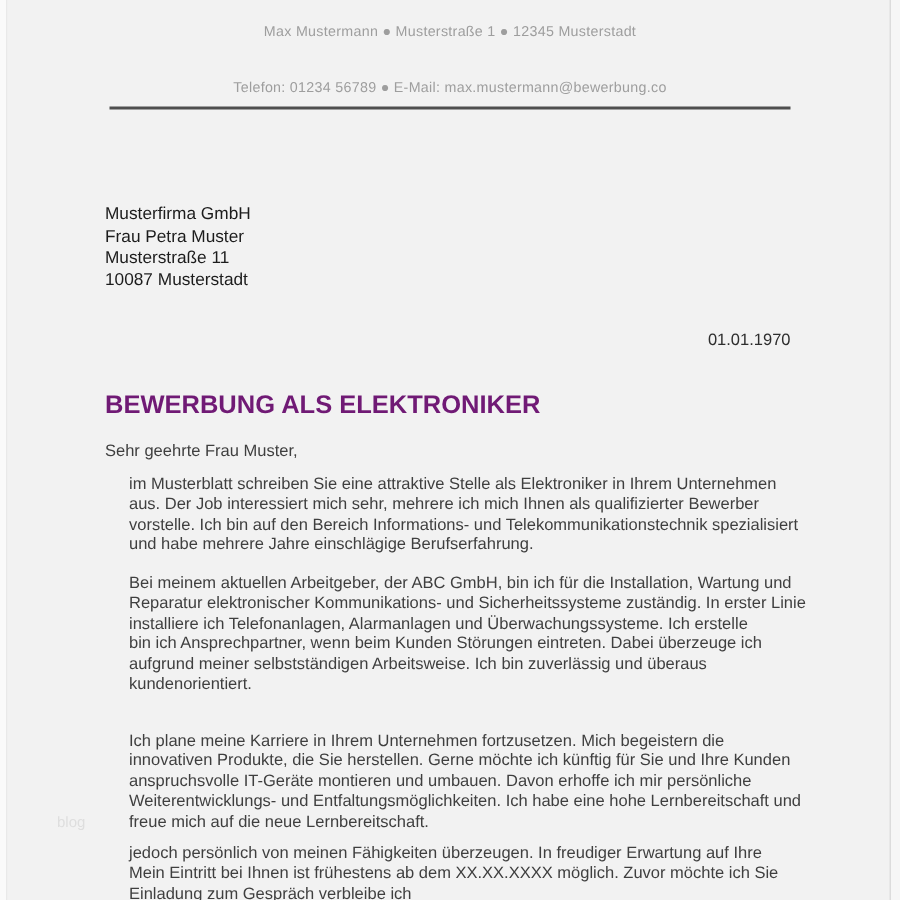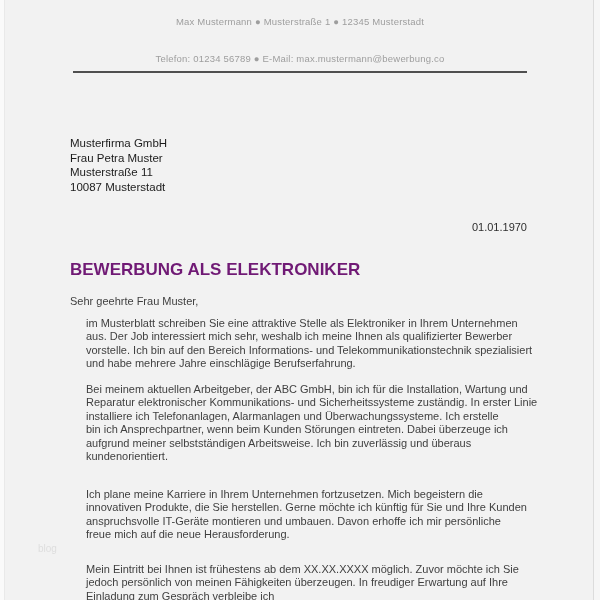--- a/index.html
+++ b/index.html
@@ -86,41 +86,42 @@
     </div>
 
   <div class="date">01.01.1970</div>
 
   <div class="subject">BEWERBUNG ALS ELEKTRONIKER</div>
 
   <div class="salutation">Sehr geehrte Frau Muster,</div>
 
   <div class="para para-1">
       <div>im Musterblatt schreiben Sie eine attraktive Stelle als Elektroniker in Ihrem Unternehmen</div>
-      <div>aus. Der Job interessiert mich sehr, weshalb ich meine Ihnen als qualifizierter Bewerber</div>
+      <div>aus. Der Job interessiert mich sehr, mehrere ich mich Ihnen als qualifizierter Bewerber</div>
       <div>vorstelle. Ich bin auf den Bereich Informations- und Telekommunikationstechnik spezialisiert</div>
       <div>und habe mehrere Jahre einschlägige Berufserfahrung.</div>
     </div>
 
   <div class="para para-2">
       <div>Bei meinem aktuellen Arbeitgeber, der ABC GmbH, bin ich für die Installation, Wartung und</div>
       <div>Reparatur elektronischer Kommunikations- und Sicherheitssysteme zuständig. In erster Linie</div>
       <div>installiere ich Telefonanlagen, Alarmanlagen und Überwachungssysteme. Ich erstelle</div>
       <div>bin ich Ansprechpartner, wenn beim Kunden Störungen eintreten. Dabei überzeuge ich</div>
       <div>aufgrund meiner selbstständigen Arbeitsweise. Ich bin zuverlässig und überaus</div>
       <div>kundenorientiert.</div>
     </div>
 
   <div class="para para-3">
       <div>Ich plane meine Karriere in Ihrem Unternehmen fortzusetzen. Mich begeistern die</div>
       <div>innovativen Produkte, die Sie herstellen. Gerne möchte ich künftig für Sie und Ihre Kunden</div>
       <div>anspruchsvolle IT-Geräte montieren und umbauen. Davon erhoffe ich mir persönliche</div>
-      <div>freue mich auf die neue Herausforderung.</div>
+      <div>Weiterentwicklungs- und Entfaltungsmöglichkeiten. Ich habe eine hohe Lernbereitschaft und</div>
+      <div>freue mich auf die neue Lernbereitschaft.</div>
     </div>
 
   <div class="para para-4">
+      <div>jedoch persönlich von meinen Fähigkeiten überzeugen. In freudiger Erwartung auf Ihre</div>
       <div>Mein Eintritt bei Ihnen ist frühestens ab dem XX.XX.XXXX möglich. Zuvor möchte ich Sie</div>
-      <div>jedoch persönlich von meinen Fähigkeiten überzeugen. In freudiger Erwartung auf Ihre</div>
       <div>Einladung zum Gespräch verbleibe ich</div>
     </div>
 
   <div class="watermark">blog</div>
 </div>
 
 </body></html>

